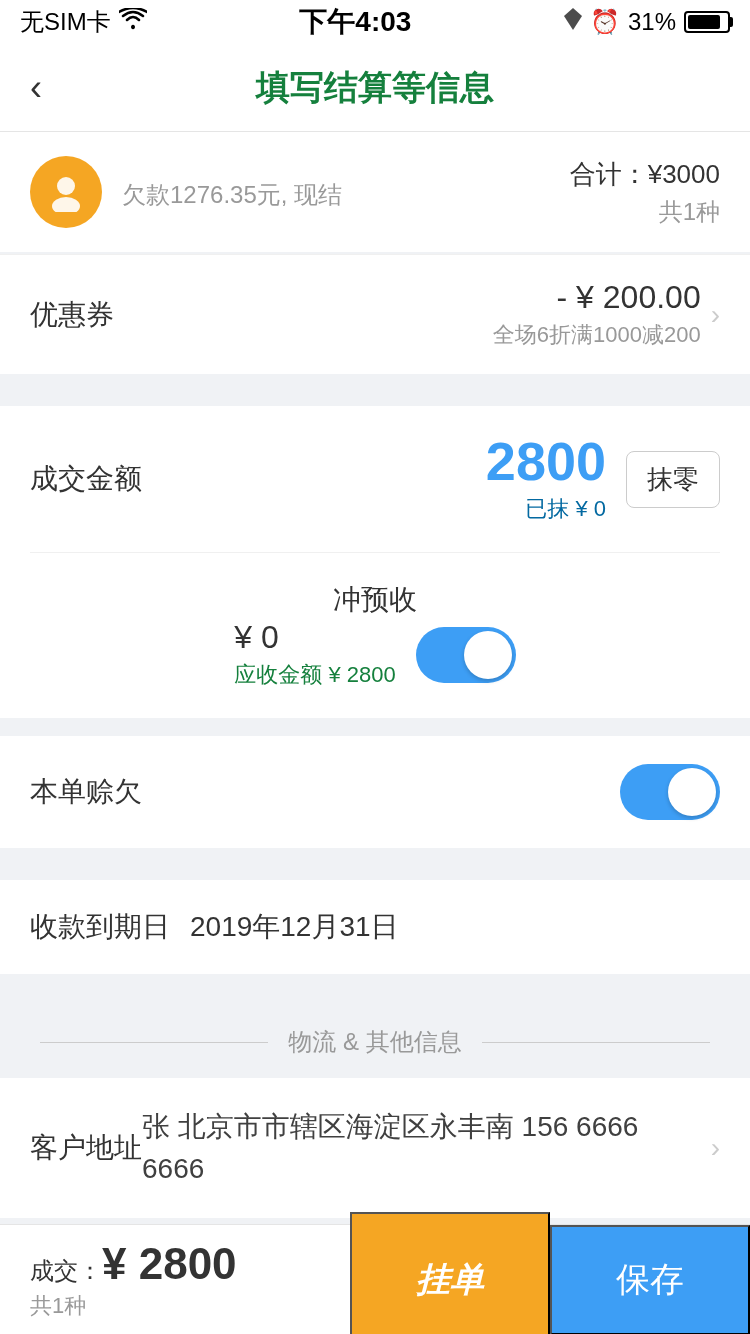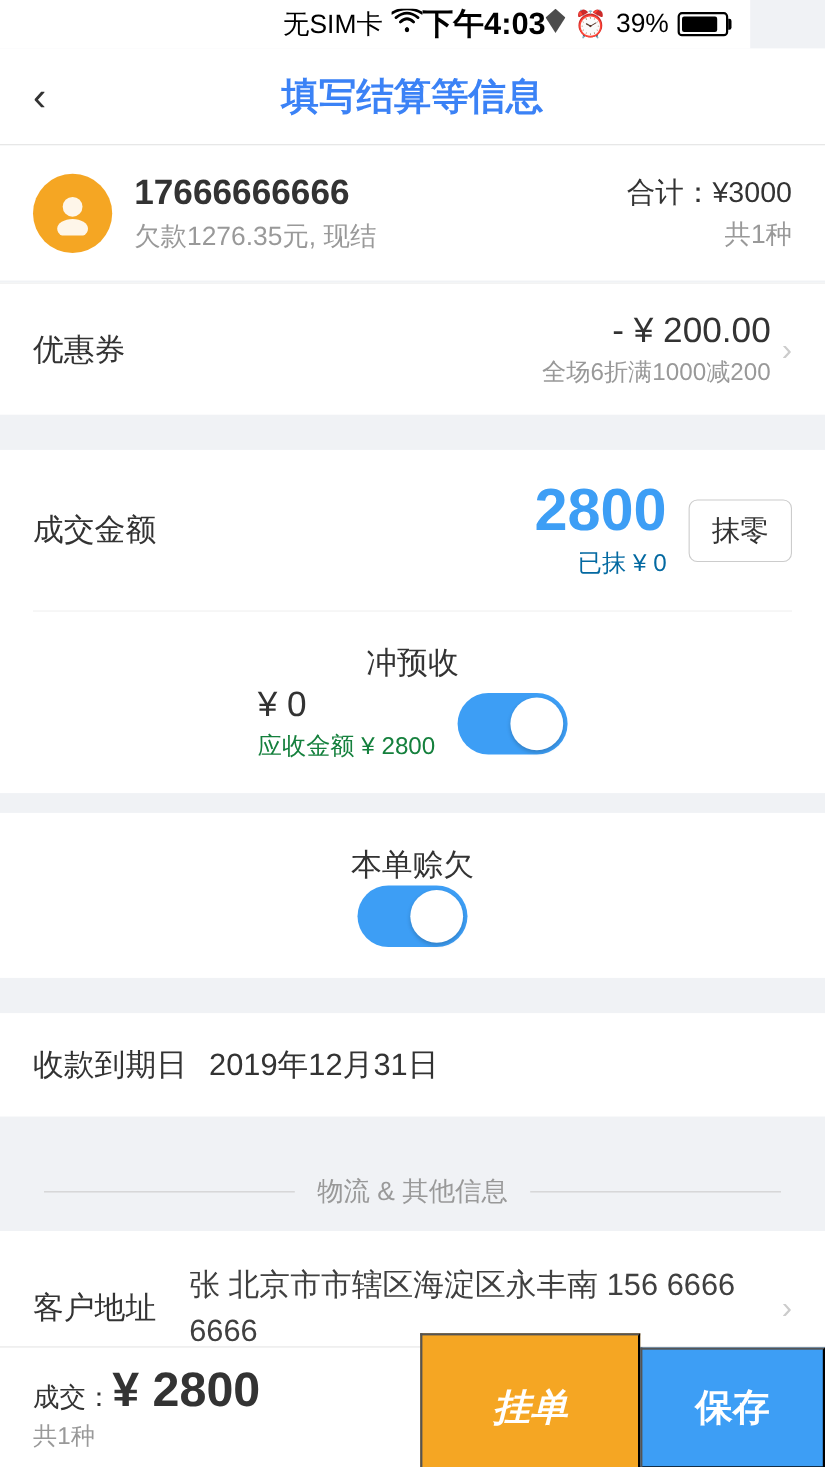--- a/index.html
+++ b/index.html
@@ -8,26 +8,26 @@
       width: 750px;
       min-height: 1334px;
       font-family: -apple-system, "PingFang SC", "Helvetica Neue", Arial, sans-serif;
       background: #f0f2f5;
       font-size: 28px;
       color: #333;
     }
 
     
     .status-bar {
-      width: 682px;
+      width: 750px;
       height: 44px;
       background: #fff;
       display: flex;
       align-items: center;
-      justify-content: flex-end;
+      justify-content: space-between;
       padding: 0 20px;
       font-size: 24px;
       color: #000;
     }
     .status-left { display: flex; align-items: center; gap: 8px; }
     .status-center { font-weight: 600; font-size: 28px; }
     .status-right { display: flex; align-items: center; gap: 8px; font-size: 24px; }
     .battery {
       width: 46px; height: 22px; border: 2px solid #000; border-radius: 4px; position: relative; display: inline-flex; align-items: center; padding: 2px;
     }
@@ -50,21 +50,21 @@
       color: #333;
       cursor: pointer;
       width: 60px;
     }
     .nav-title {
       position: absolute;
       left: 50%;
       transform: translateX(-50%);
       font-size: 34px;
       font-weight: 600;
-      color: #3b82f6;
+      color: #15803d;
     }
 
     
     .content {
       padding-bottom: 120px;
     }
 
     
     .customer-card {
       background: #fff;
@@ -155,21 +155,20 @@
     }
 
     
     .debt-row {
       background: #fff;
       padding: 28px 30px;
       display: flex;
       align-items: center;
       justify-content: space-between;
       margin-bottom: 16px;
-      flex-direction: column;
     }
     .debt-label { font-size: 28px; color: #333; }
 
     
     .due-date-row {
       background: #fff;
       padding: 28px 30px;
       display: flex;
       align-items: center;
       gap: 20px;
@@ -196,21 +195,21 @@
     .address-section {
       background: #fff;
       margin-top: 0;
     }
     .address-row {
       display: flex;
       align-items: center;
       justify-content: space-between;
       padding: 28px 30px;
     }
-    .address-label { font-size: 28px; color: #333; flex-shrink: 0; margin-right: 30px; }
+    .address-label { font-size: 28px; color: #333; flex-shrink: 0; }
     .address-value { font-size: 28px; color: #404040; flex: 1; line-height: 1.5; }
 
     
     .bottom-bar {
       position: fixed;
       bottom: 0; left: 0;
       width: 750px;
       height: 110px;
       background: #fff;
       display: flex;
@@ -226,24 +225,24 @@
     .bottom-count { font-size: 22px; color: #999; margin-top: 2px; }
     .btn-pending {
       width: 200px; height: 136px;
       background: #f5a623;
       display: flex; align-items: center; justify-content: center;
       font-size: 34px; color: #fff; font-weight: 600;
       cursor: pointer;
       font-style: italic;
     }
     .btn-save {
-      width: 168px; height: 110px;
+      width: 200px; height: 110px;
       background: #3d9ef5;
       display: flex; align-items: center; justify-content: center;
-      font-size: 34px; color: #fff; font-weight: 700;
+      font-size: 34px; color: #fff; font-weight: 400;
       cursor: pointer;
       text-align: right;
     }
   </style>
 </head>
 <body>
 
 <div class="status-bar">
   <div class="status-left">
     <span>无SIM卡</span>
@@ -255,21 +254,21 @@
     </span>
   </div>
   <div class="status-center">下午4:03</div>
   <div class="status-right">
     <span>
       <svg width="18" height="22" viewBox="0 0 18 22">
           <path d="M9 0 L18 8 L9 22 L0 8 Z" fill="#000" opacity="0.7"></path>
         </svg>
     </span>
     <span>⏰</span>
-    <span>39%</span>
+    <span>31%</span>
     <div class="battery">
       <div class="battery-fill"></div>
     </div>
   </div>
 </div>
 
 <div class="nav-bar">
   <span class="nav-back">‹</span>
   <span class="nav-title">填写结算等信息</span>
 </div>
@@ -278,21 +277,20 @@
 
   <div class="customer-card">
     <div class="customer-left">
       <div class="avatar">
         <svg width="40" height="40" viewBox="0 0 40 40">
             <circle cx="20" cy="14" r="9" fill="#fff" opacity="0.9"></circle>
             <ellipse cx="20" cy="34" rx="14" ry="9" fill="#fff" opacity="0.9"></ellipse>
           </svg>
       </div>
       <div class="customer-info">
-        <div class="phone">17666666666</div>
         <div class="debt">欠款1276.35元, 现结</div>
       </div>
     </div>
     <div class="customer-right">
       <div class="total-label">
         <span>合计：</span><span>¥3000</span>
       </div>
       <div class="total-count">共1种</div>
     </div>
   </div>

